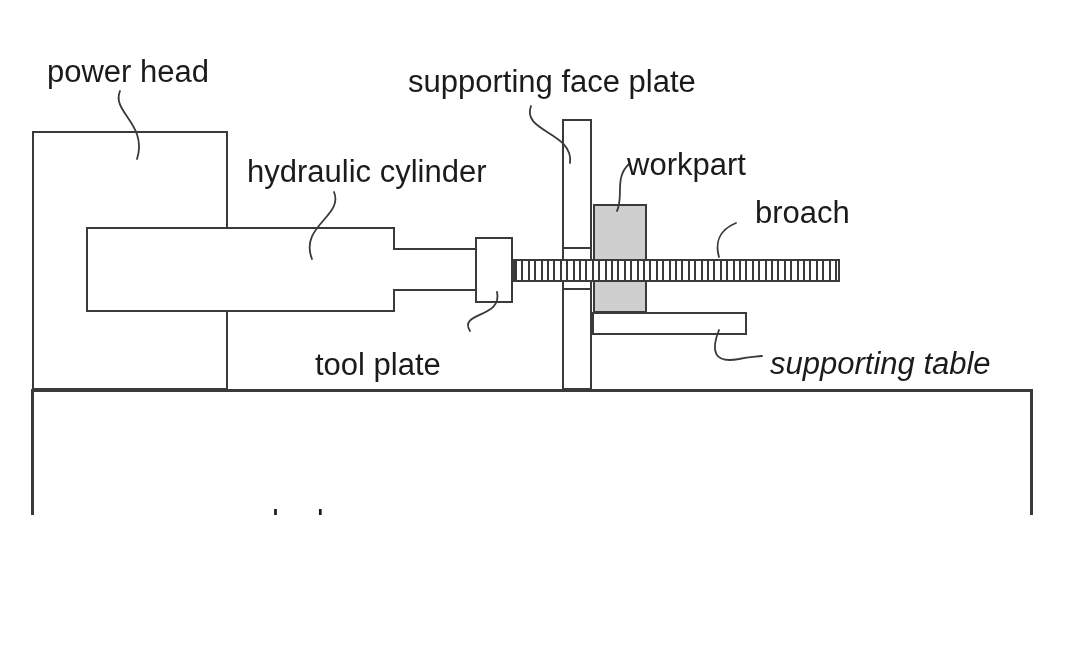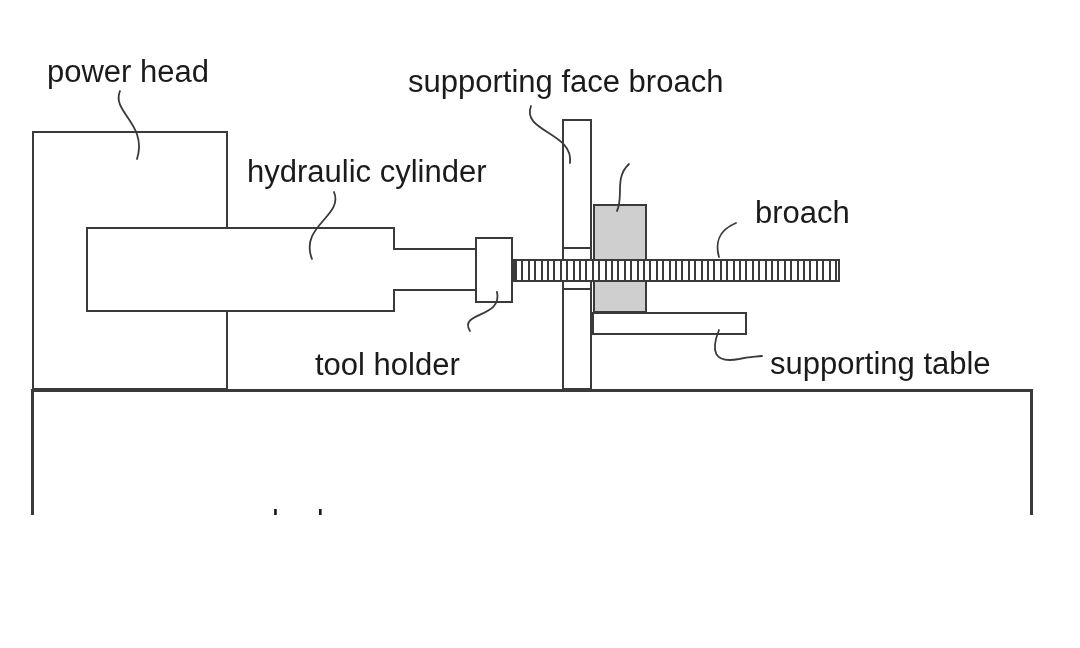--- a/index.html
+++ b/index.html
@@ -28,21 +28,21 @@
   .lbl{
     position:absolute;color:#1b1b1b;font-size:31px;line-height:1;white-space:nowrap;
     letter-spacing:0px;
   }
   .lbl-power-head{left:47px;top:56px;}
   .lbl-hydraulic-cylinder{left:247px;top:156px;text-align:center;}
   .lbl-face-plate{left:408px;top:66px;}
   .lbl-workpart{left:627px;top:149px;}
   .lbl-broach{left:755px;top:197px;}
   .lbl-tool-holder{left:315px;top:349px;}
-  .lbl-supporting-table{left:770px;top:348px;}
+  .lbl-supporting-table{left:770px;top:348px;font-style:italic;}
   .lbl-bed{left:272px;top:506px;}
 </style>
 </head>
 <body>
 
 <div class="stage">
 
   <div class="part bed"></div>
   <div class="part power-head"></div>
   <div class="part cylinder"></div>
@@ -61,18 +61,19 @@
     <path d="M 334 192 C 344 216, 299 226, 312 259"></path>
     <path d="M 531 106 C 521 132, 574 132, 570 163"></path>
     <path d="M 629 164 C 614 178, 624 196, 617 211"></path>
     <path d="M 736 223 C 719 230, 715 243, 719 257"></path>
     <path d="M 497 292 C 503 318, 458 312, 470 331"></path>
     <path d="M 719 330 C 711 350, 713 364, 739 359 C 748 357, 753 357, 762 356"></path>
   </svg>
 
   <span class="lbl lbl-power-head">power head</span>
   <span class="lbl lbl-hydraulic-cylinder">hydraulic cylinder</span>
-  <span class="lbl lbl-face-plate">supporting face broach</span>
+  <span class="lbl lbl-face-plate">supporting face plate</span>
+  <span class="lbl lbl-workpart">workpart</span>
   <span class="lbl lbl-broach">broach</span>
-  <span class="lbl lbl-tool-holder">tool holder</span>
+  <span class="lbl lbl-tool-holder">tool plate</span>
   <span class="lbl lbl-supporting-table">supporting table</span>
   <span class="lbl lbl-bed">bed</span>
 </div>
 
 </body></html>

